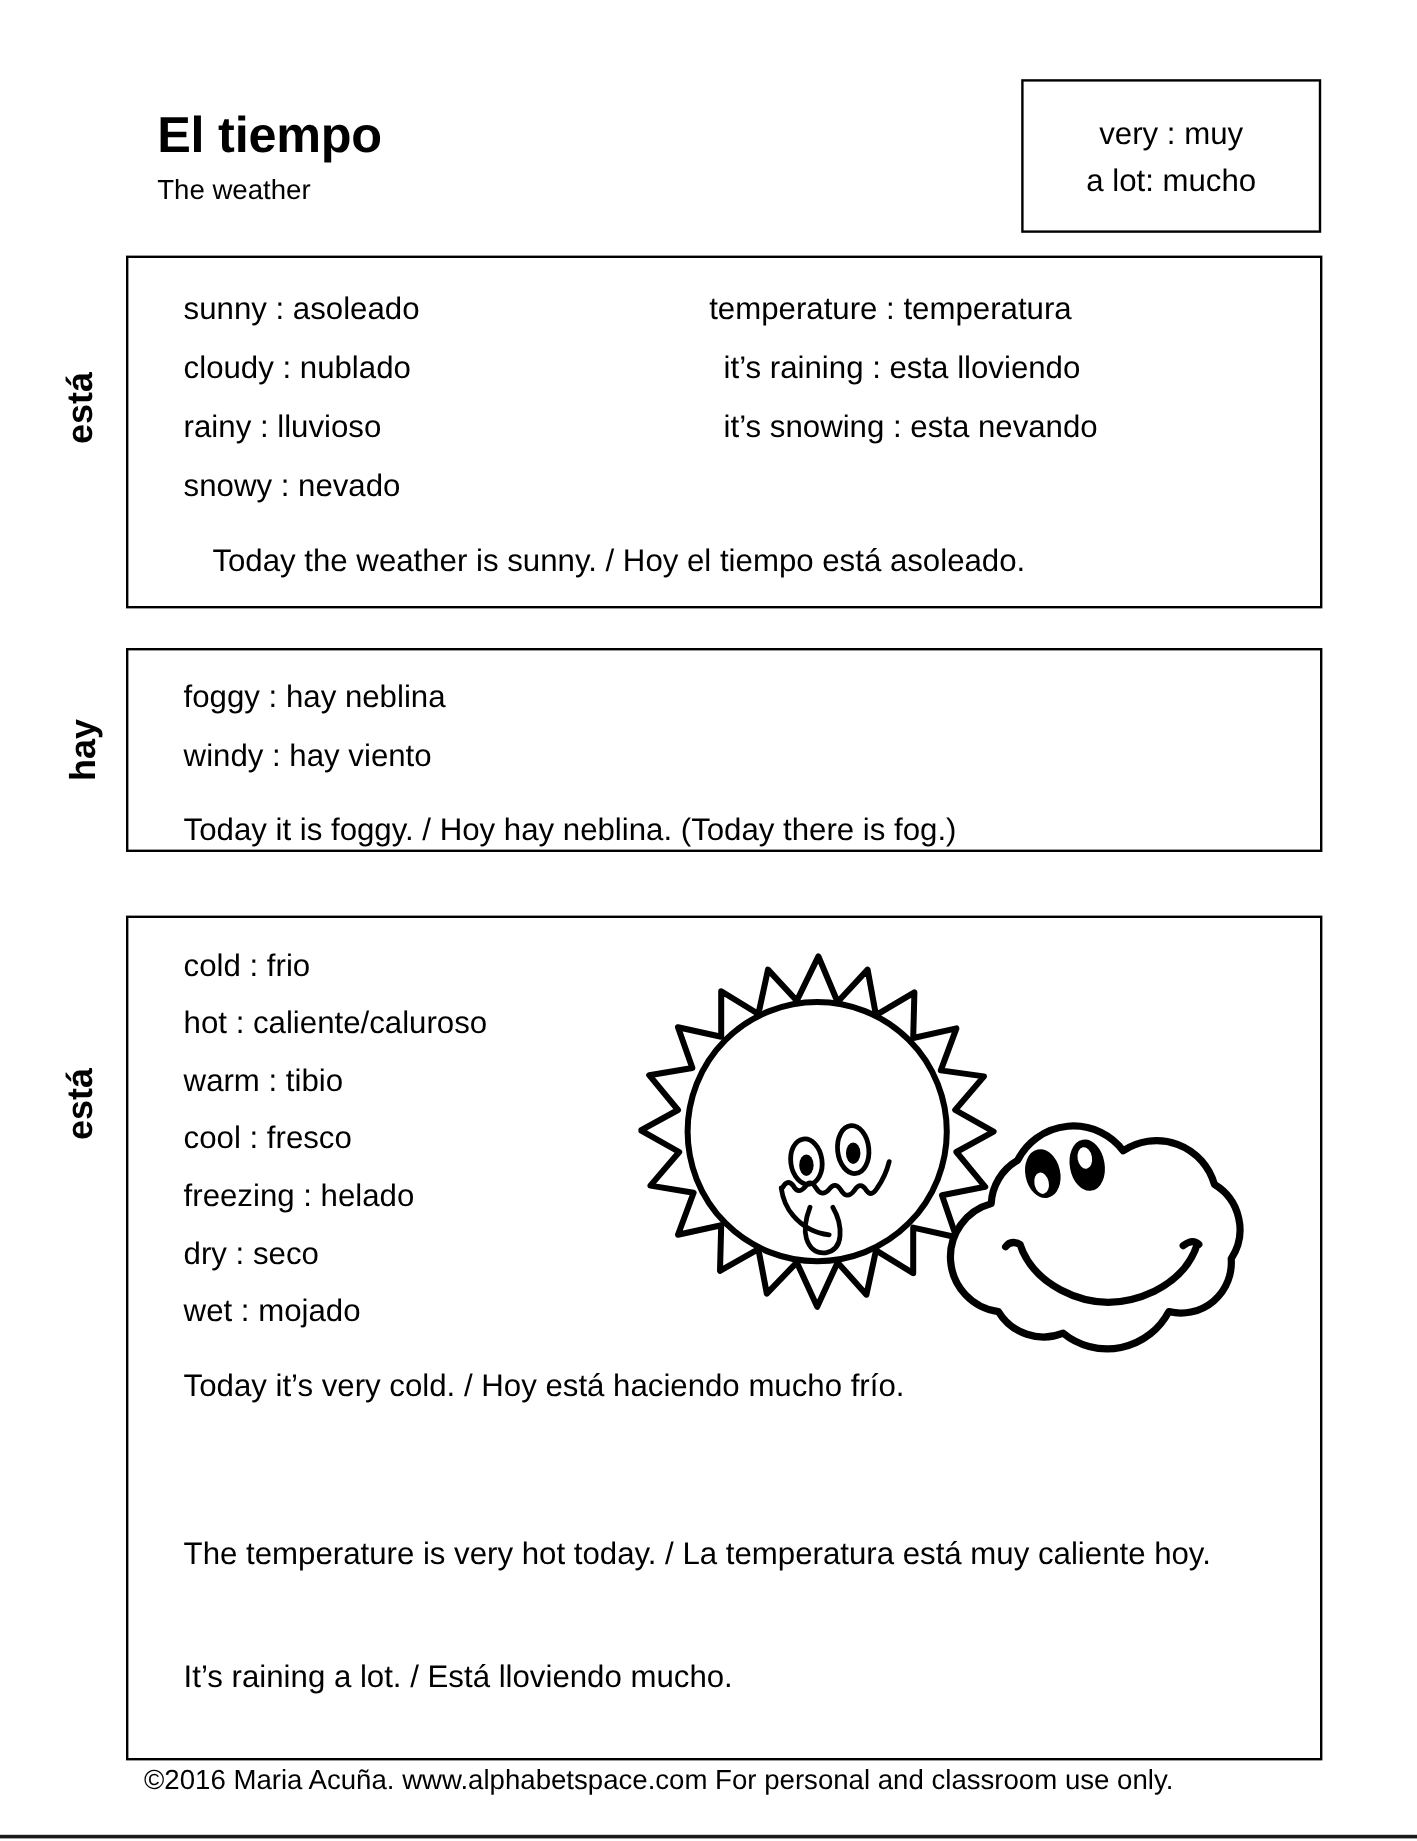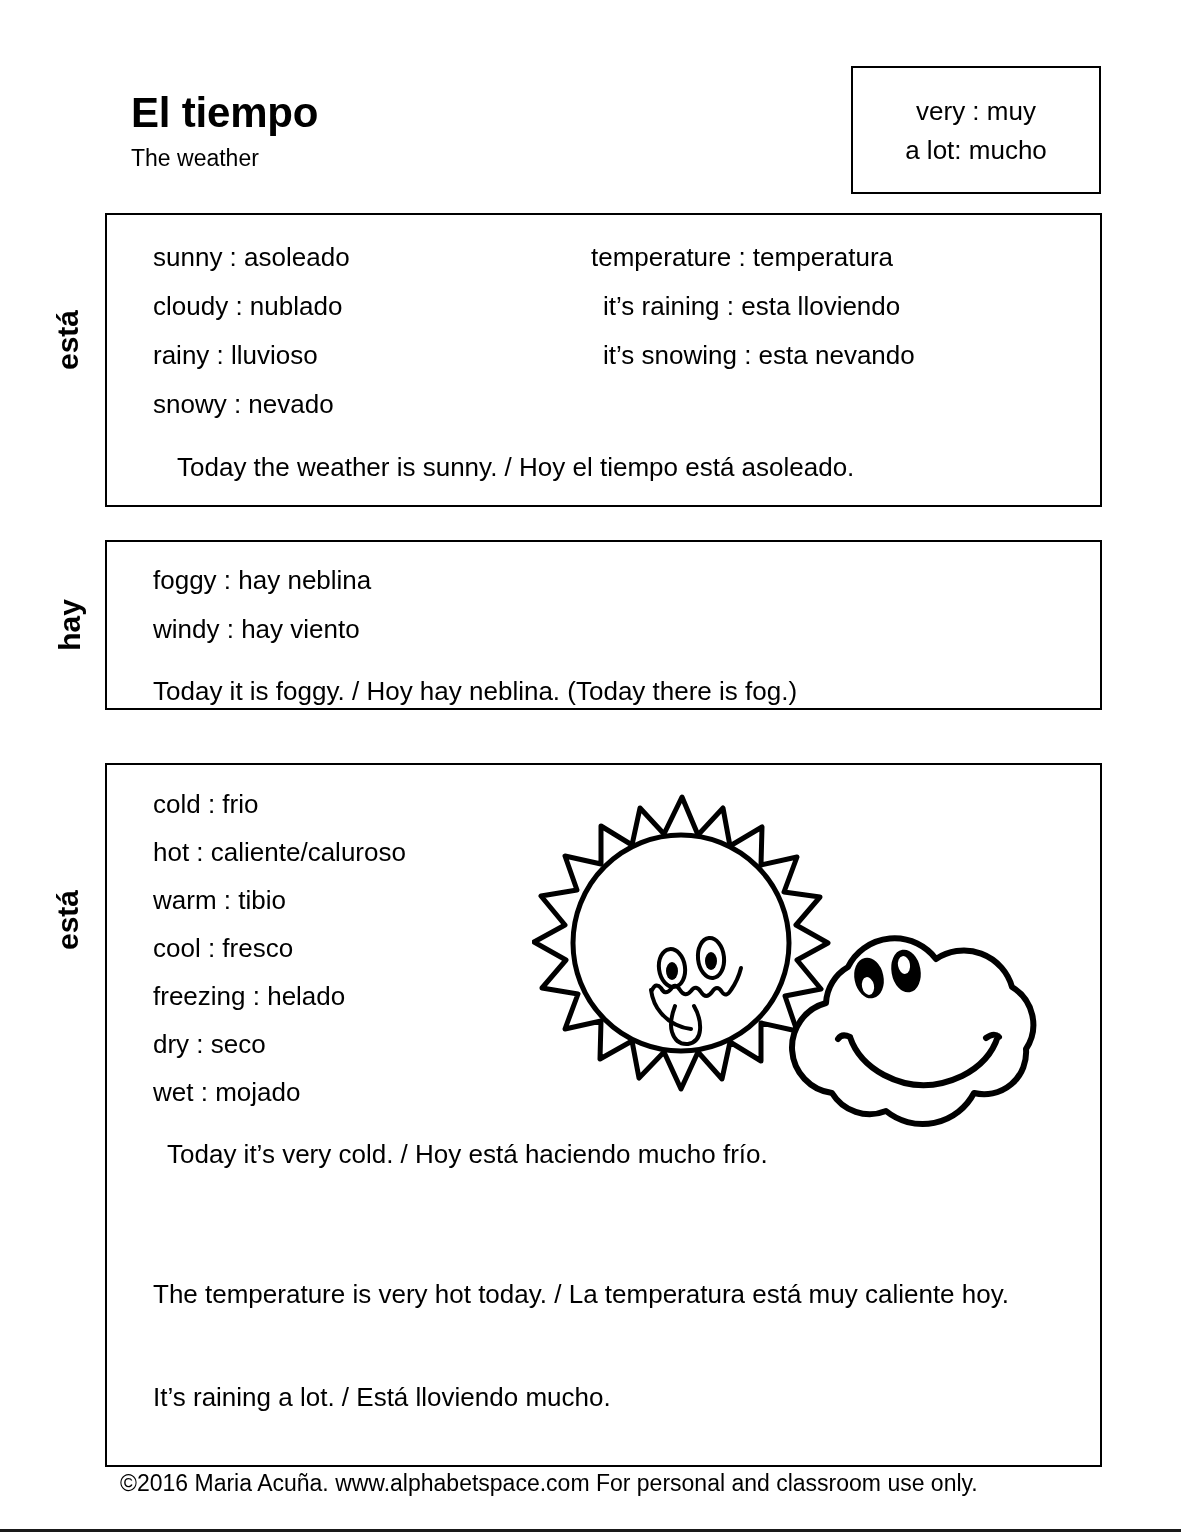--- a/index.html
+++ b/index.html
@@ -193,21 +193,21 @@
     <div class="sec-inner">
 
       <div class="vocab" style="left:46px; top:26px;">cold : frio</div>
       <div class="vocab" style="left:46px; top:74px;">hot : caliente/caluroso</div>
       <div class="vocab" style="left:46px; top:122px;">warm : tibio</div>
       <div class="vocab" style="left:46px; top:170px;">cool : fresco</div>
       <div class="vocab" style="left:46px; top:218px;">freezing : helado</div>
       <div class="vocab" style="left:46px; top:266px;">dry : seco</div>
       <div class="vocab" style="left:46px; top:314px;">wet : mojado</div>
 
-      <div class="example" style="left:60px; top:374px;">Today it’s very cold. / Hoy está haciendo mucho frío.</div>
+      <div class="example" style="left:46px; top:374px;">Today it’s very cold. / Hoy está haciendo mucho frío.</div>
       <div class="example wrap" style="left:46px; top:514px; width:880px;">The temperature is very hot today.  / La temperatura está muy caliente hoy.</div>
       <div class="example" style="left:46px; top:617px;">It’s raining a lot. / Está lloviendo mucho.</div>
 
       <svg class="illus" viewBox="0 0 565 380" xmlns="http://www.w3.org/2000/svg">
 
         <g fill="#ffffff" stroke="#000000" stroke-width="5" stroke-linejoin="round" stroke-linecap="round">
 
           <path d="M150 22 L166 60 L191 33 L198 71 L230 52 L229 90
                    L265 82 L252 117 L288 122 L264 150 L296 168 L265 185
                    L289 214 L253 221 L265 256 L229 248 L229 286 L198 267

